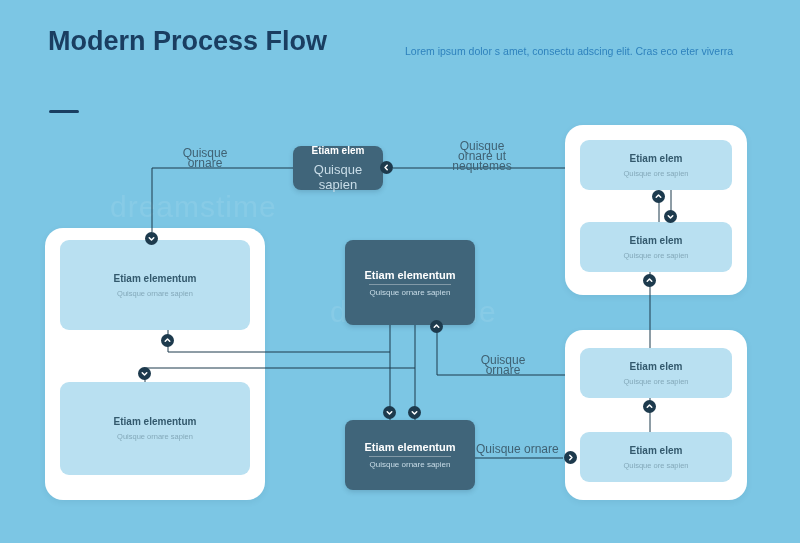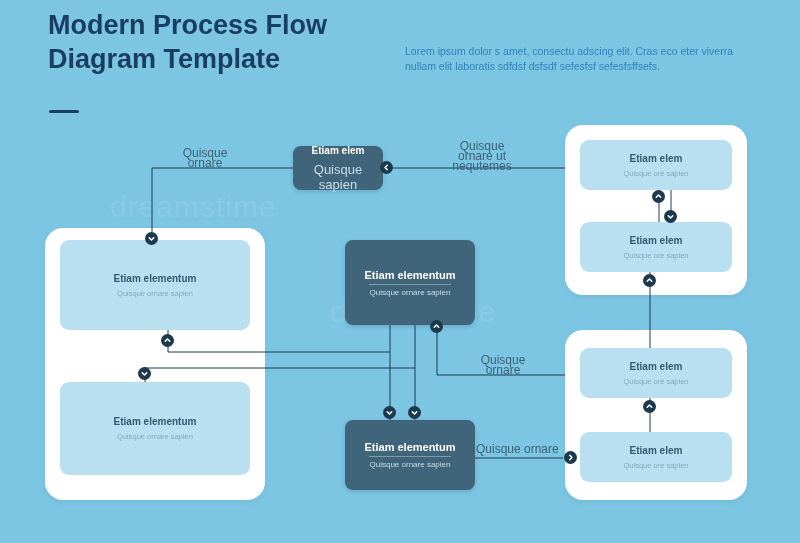--- a/index.html
+++ b/index.html
@@ -2,21 +2,21 @@
 <html><head>
 <meta charset="utf-8">
 <style>
   html,body{margin:0;padding:0;background:#5fb3d6;}
   .stage{
     position:relative;width:800px;height:543px;overflow:hidden;
     background:#7cc6e4;
     font-family:"Liberation Sans",sans-serif;
   }
   
-  .title{position:absolute;left:48px;top:8px;font-size:27px;line-height:34px;font-weight:700;color:#1a3e61;}
+  .title{position:absolute;left:48px;top:24px;font-size:27px;line-height:34px;font-weight:700;color:#1a3e61;}
   .underline{position:absolute;left:49px;top:110px;width:30px;height:3px;background:#1a3e61;border-radius:2px;}
   .intro{position:absolute;left:405px;top:44px;font-size:10.5px;line-height:15px;color:#2e82bd;}
   .intro div{white-space:nowrap;}
   
   .wm{position:absolute;color:rgba(255,255,255,.09);font-size:30px;letter-spacing:1px;pointer-events:none;}
   
   svg.wires{position:absolute;left:0;top:0;}
   
   .panel{position:absolute;background:#ffffff;border-radius:18px;box-shadow:0 2px 6px rgba(30,70,95,.08);}
   
@@ -40,26 +40,24 @@
 <body>
 
 <div class="stage">
 
   <div class="wm" style="left:110px;top:190px">dreamstime</div>
   <div class="wm" style="left:330px;top:295px">dreamstime</div>
   <div class="wm" style="left:580px;top:410px">dreamstime</div>
 
   <div class="title">
     <div>Modern Process Flow</div>
-    <div>Diagram Template</div>
   </div>
   <div class="underline"></div>
   <div class="intro">
     <div>Lorem ipsum dolor s amet, consectu adscing elit. Cras eco eter viverra</div>
-    <div>nullam elit laboratis sdfdsf dsfsdf sefesfsf sefesfsffsefs.</div>
   </div>
 
   <div class="panel" style="left:45px;top:228px;width:220px;height:272px"></div>
   <div class="panel" style="left:565px;top:125px;width:182px;height:170px"></div>
   <div class="panel" style="left:565px;top:330px;width:182px;height:170px"></div>
 
   <svg class="wires" width="800" height="543">
     <g stroke="#1d3a4d" stroke-width="1" fill="none">
       <polyline points="293,168 152,168 152,232"></polyline>
       <line x1="393" y1="168" x2="565" y2="168"></line>

